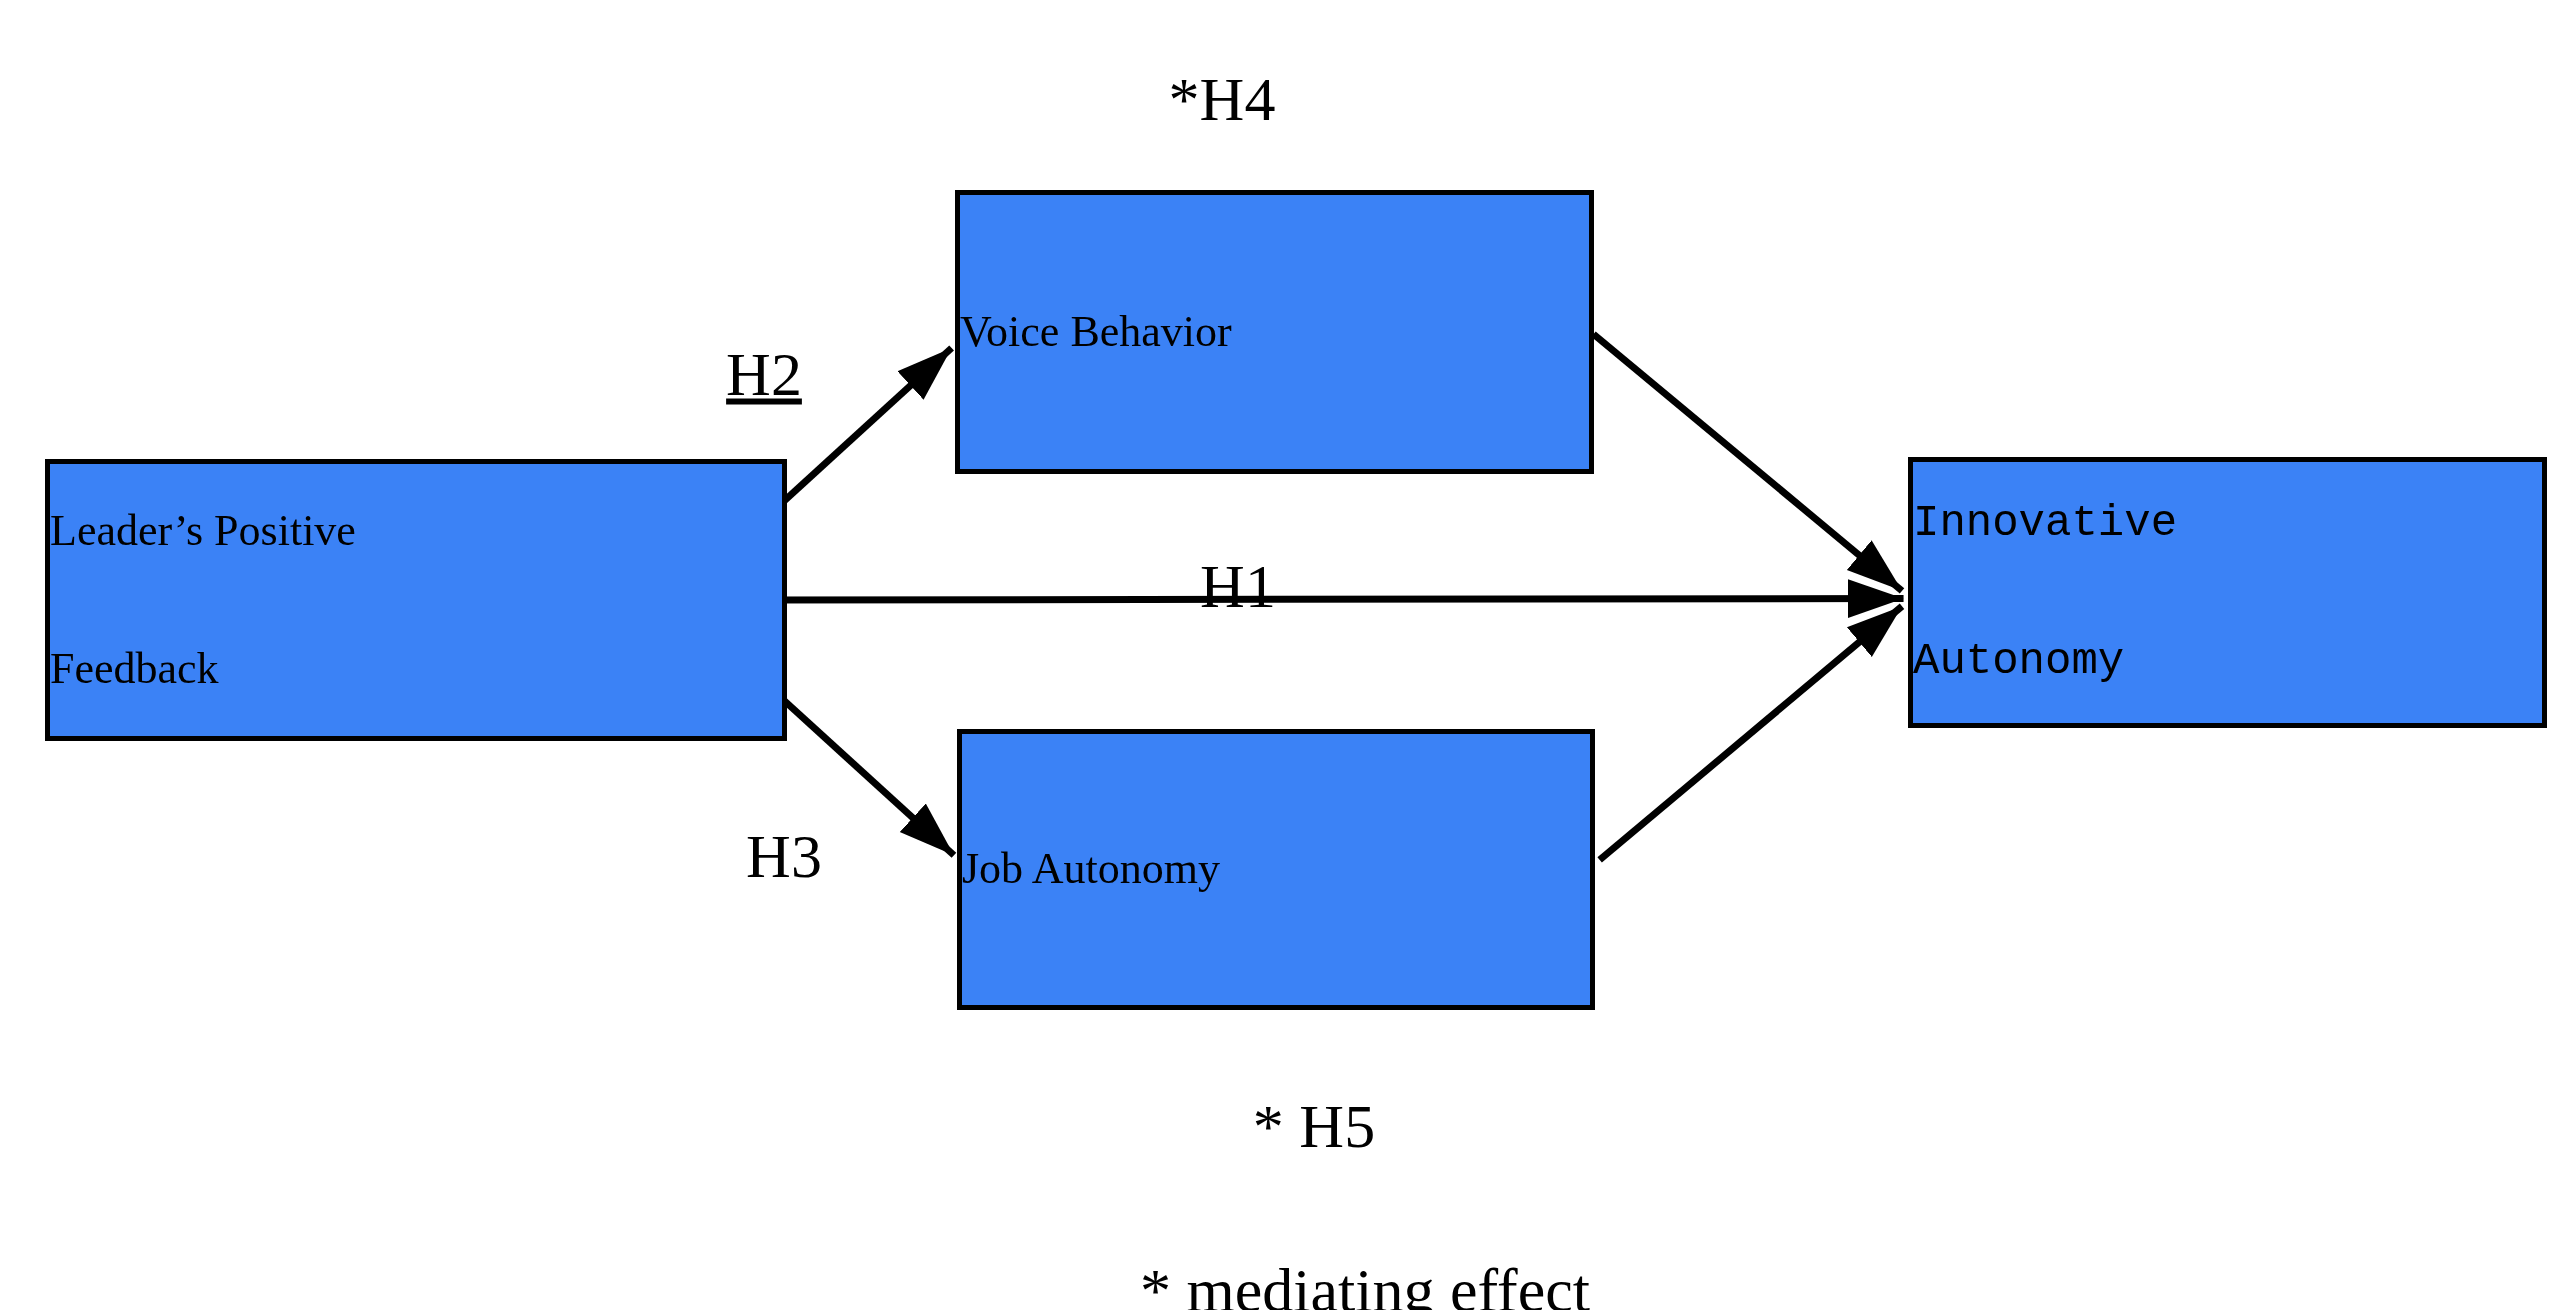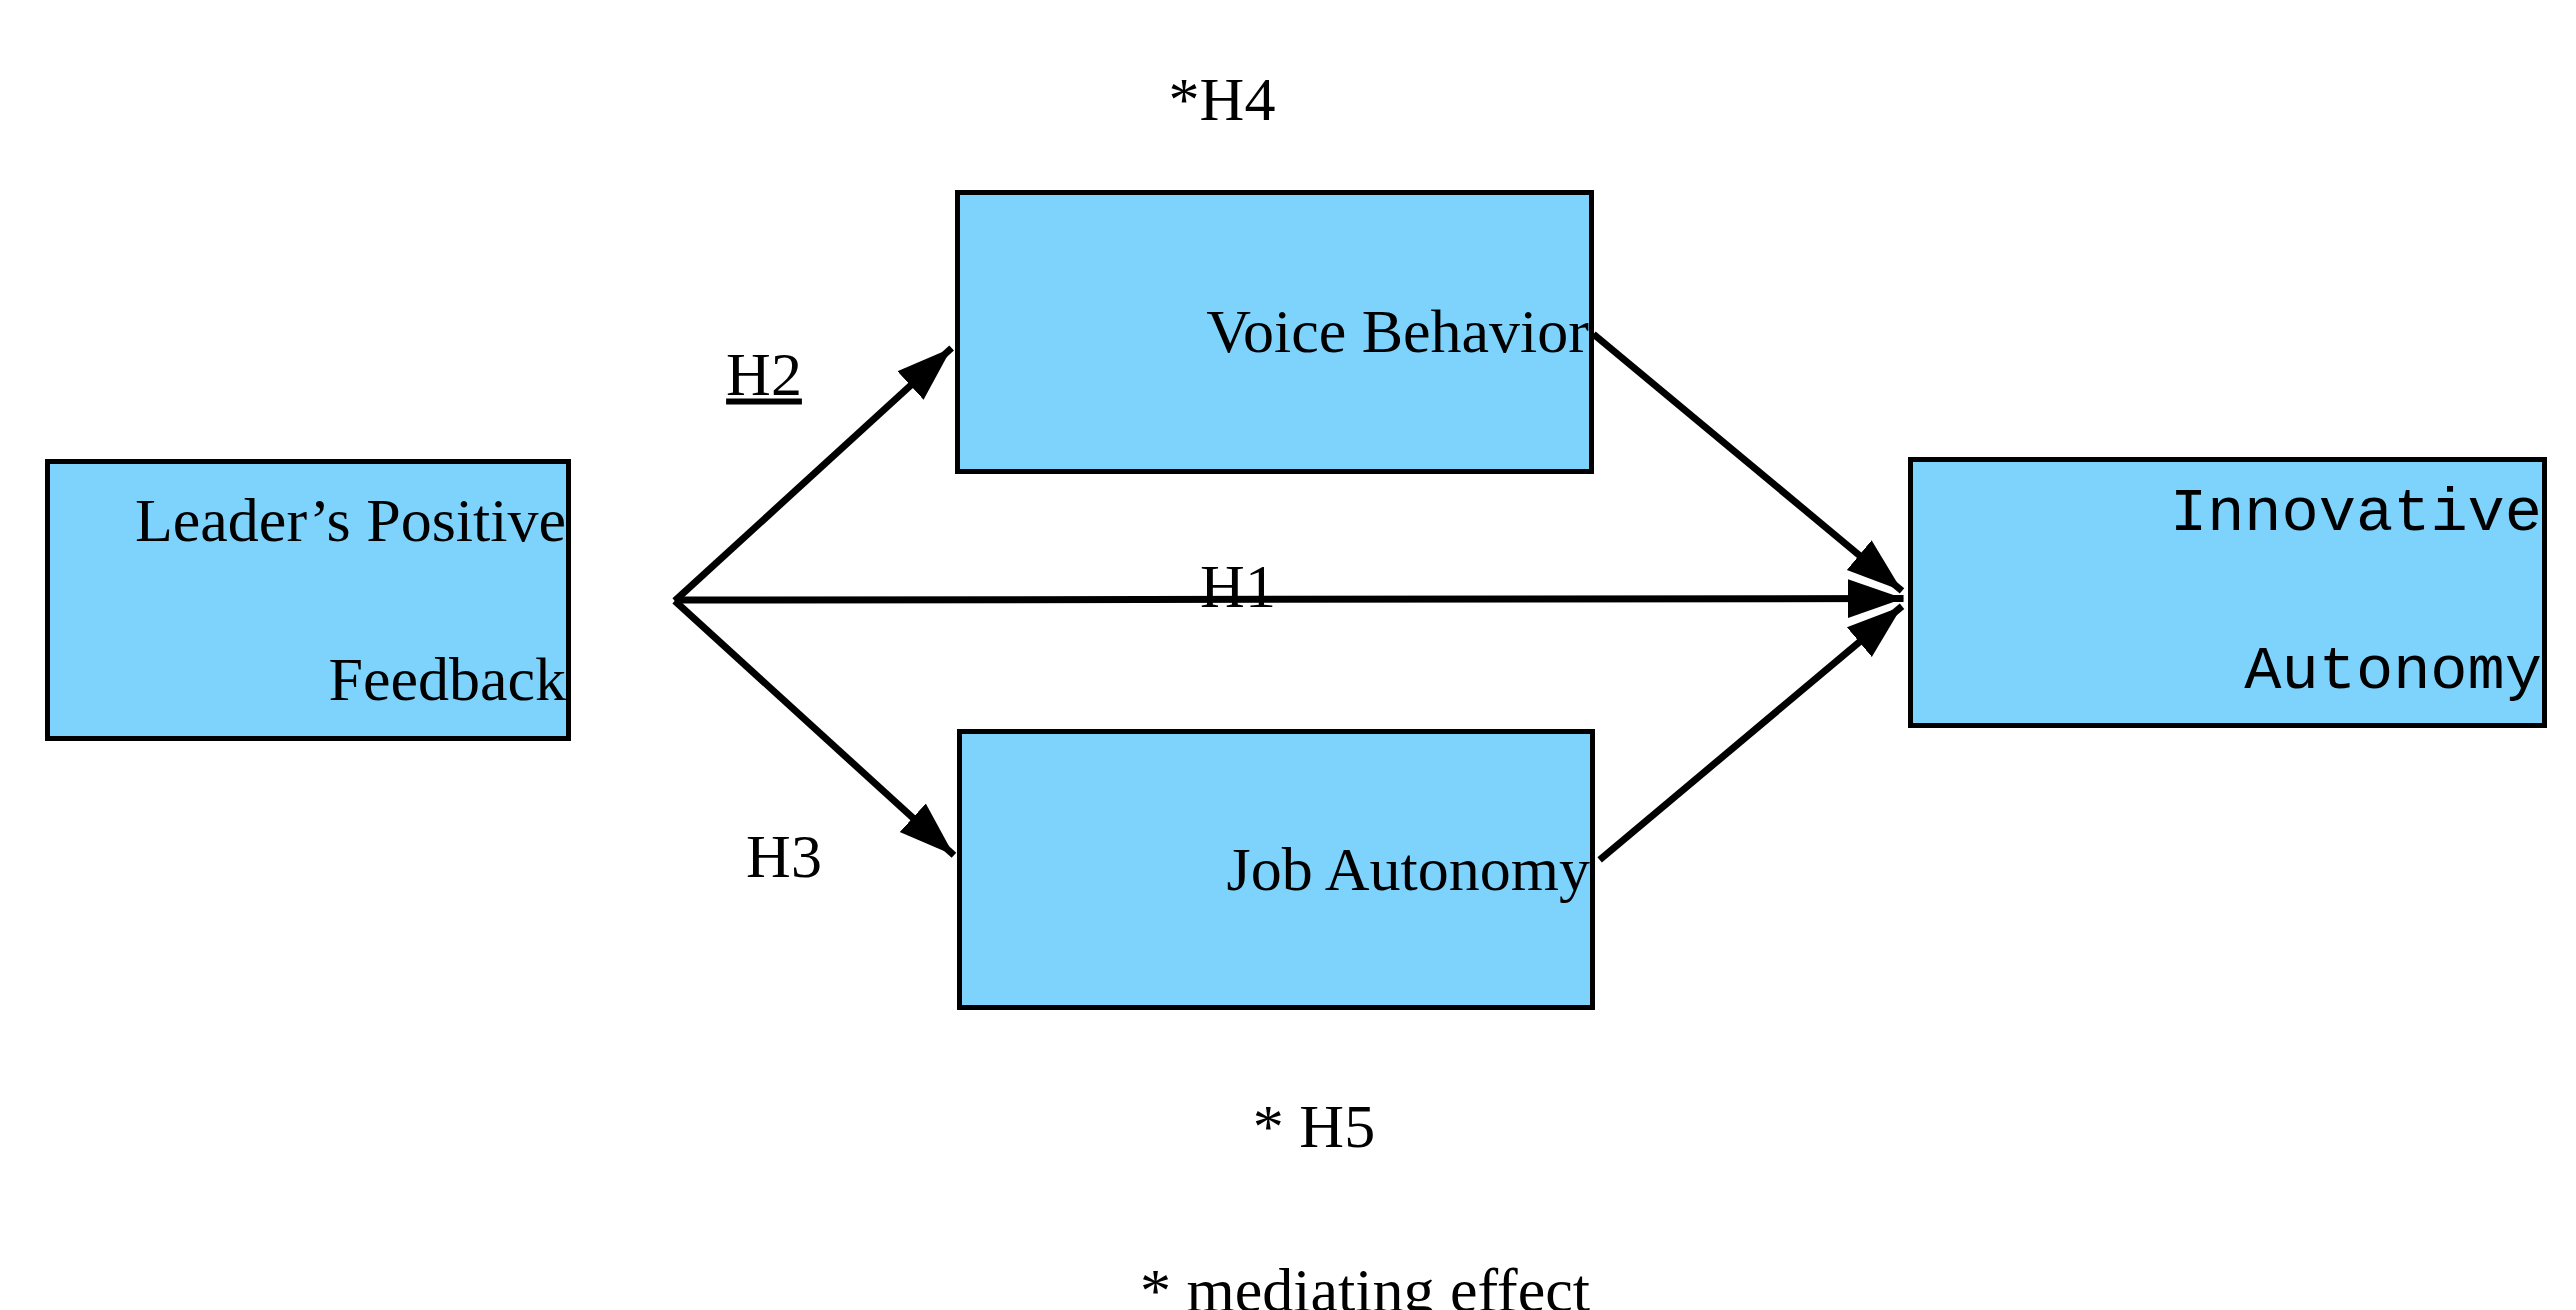--- a/index.html
+++ b/index.html
@@ -25,32 +25,32 @@
     display: block;
   }
   .arrows line {
     stroke: #000000;
     stroke-width: 9;
   }
   .node {
     position: absolute;
     box-sizing: border-box;
     border: 5.4px solid #000000;
-    background: #7dd3fc;
+    background: #3b82f6;
     display: flex;
     flex-direction: column;
-    align-items: flex-end;
+    align-items: flex-start;
     justify-content: center;
     text-align: center;
-    font-size: 62px;
+    font-size: 44px;
     line-height: 1.15;
     gap: 87px;
   }
   .node.single { gap: 0; }
-  .node-leader     { left: 45px;   top: 459px; width: 526px; height: 282px; }
+  .node-leader     { left: 45px;   top: 459px; width: 742px; height: 282px; }
   .node-voice      { left: 955px; top: 190px; width: 639px; height: 284px; }
   .node-autonomy   { left: 957px; top: 729px; width: 638px; height: 281px; }
   .node-innovative { left: 1908px; top: 457px; width: 639px; height: 271px; font-family: Liberation Mono, monospace; }
   .floating-label {
     position: absolute;
     transform: translate(-50%, -50%);
     font-size: 62px;
     white-space: nowrap;
     margin-top: 24px;
   }

